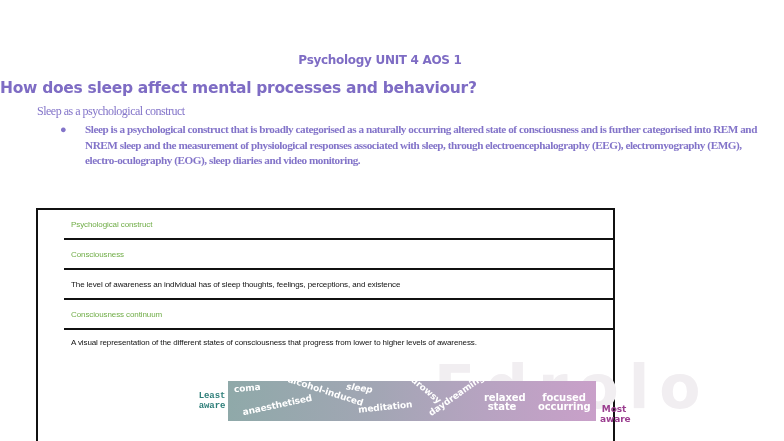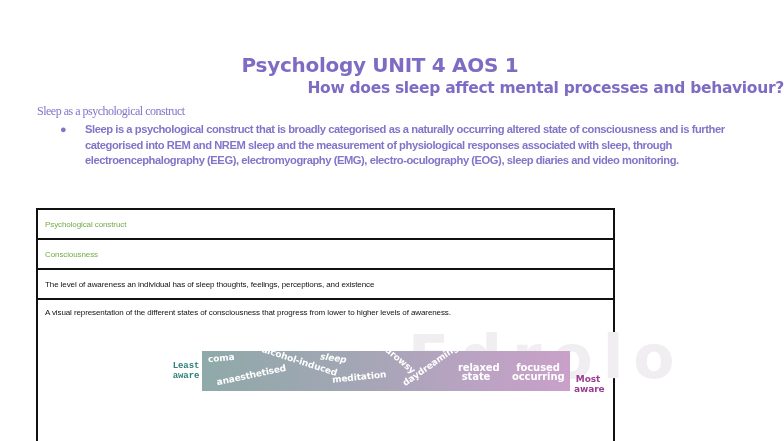--- a/index.html
+++ b/index.html
@@ -1,23 +1,23 @@
 <!DOCTYPE html>
 <html><head>
 <meta charset="utf-8">
 <style>
   html, body { margin:0; padding:0; }
   body { width:784px; height:441px; overflow:hidden; background:#ffffff; position:relative; font-family:"Liberation Sans", sans-serif; }
-  .title1 { position:absolute; left:0; width:760px; top:53px; text-align:center; color:#7e6cc4; font-weight:bold; font-size:20px; font-family:"DejaVu Sans", sans-serif; letter-spacing:-0.3px; }
-  .title2 { position:absolute; left:0; width:784px; top:79px; text-align:right; color:#7e6cc4; font-weight:bold; font-size:15.5px; font-family:"DejaVu Sans", sans-serif; letter-spacing:-0.3px; }
+  .title1 { position:absolute; left:0; width:760px; top:53px; text-align:center; color:#7e6cc4; font-weight:bold; font-size:12px; font-family:"DejaVu Sans", sans-serif; letter-spacing:-0.3px; }
+  .title2 { position:absolute; left:0; width:784px; top:79px; text-align:left; color:#7e6cc4; font-weight:bold; font-size:15.5px; font-family:"DejaVu Sans", sans-serif; letter-spacing:-0.3px; }
   .subhead { position:absolute; left:37px; top:104px; color:#8374c9; font-size:12px; font-family:Liberation Serif, serif; letter-spacing:-0.5px; }
   .bullet-wrap { position:absolute; left:60px; top:122px; width:700px; }
   .bullet-dot { position:absolute; left:0; top:1px; color:#8374c9; font-size:11px; }
-  .bullet-text { position:absolute; left:25px; top:0; width:675px; color:#8374c9; font-weight:bold; font-size:11.2px; line-height:15.5px; font-family:Liberation Sans, sans-serif; letter-spacing:-0.45px; }
-  .tbl { position:absolute; left:36px; top:208px; width:579px; border:2px solid #111; border-bottom:none; box-sizing:border-box; height:233px; }
+  .bullet-text { position:absolute; left:25px; top:0; width:675px; color:#8374c9; font-weight:bold; font-size:11.2px; line-height:15.5px; font-family:Liberation Serif, serif; letter-spacing:-0.45px; }
+  .tbl { position:absolute; left:36px; top:208px; width:579px; border:2px solid #111; border-bottom:none; box-sizing:border-box; height:233px;padding-left:26px; }
   .row { position:relative; border-bottom:2px solid #111; box-sizing:border-box; height:30px; padding-left:7px; display:flex; align-items:center; font-size:8px; letter-spacing:-0.1px; }
   .row.label { color:#70ad47; }
   .row.def { color:#111; }
   .row.last { border-bottom:none; height:84px; display:block; padding-top:8px; }
   .figure { position:absolute; left:130px; top:30px; width:440px; height:60px; }
   .wm { position:absolute; left:240px; top:-8px; font-size:60px; font-weight:bold; color:#f1eef1; letter-spacing:10px; font-family:"DejaVu Sans", sans-serif; }
   .fig-title { position:absolute; left:0; width:440px; top:5px; text-align:center; font-weight:bold; font-size:11px; color:#222; font-family:"DejaVu Sans", sans-serif;margin-top:20px; }
   .band { position:absolute; left:34px; top:21px; width:368px; height:40px; background:linear-gradient(90deg,#8fa9a9 0%,#a2a6b4 40%,#b7a3c1 70%,#c9a0c9 100%); }
   .lbl-least { position:absolute; left:4px; top:31px; color:#2f7f7a; font-weight:bold; font-size:9px; line-height:10px; text-align:center; font-family:Liberation Mono, monospace; }
   .lbl-most { position:absolute; left:406px; top:31px; color:#9a3d8f; font-weight:bold; font-size:9px; line-height:10px; text-align:center; font-family:"DejaVu Sans", sans-serif; }
@@ -32,20 +32,21 @@
 
 <div class="bullet-wrap">
   <span class="bullet-dot">●</span>
   <div class="bullet-text">Sleep is a psychological construct that is broadly categorised as a naturally occurring altered state of consciousness and is further categorised into REM and NREM sleep and the measurement of physiological responses associated with sleep, through electroencephalography (EEG), electromyography (EMG), electro-oculography (EOG), sleep diaries and video monitoring.</div>
 </div>
 
 <div class="tbl">
   <div class="row label">Psychological construct</div>
   <div class="row label">Consciousness</div>
   <div class="row def">The level of awareness an individual has of sleep thoughts, feelings, perceptions, and existence</div>
+  <div class="row label">Consciousness continuum</div>
   <div class="row def last">
     <span>A visual representation of the different states of consciousness that progress from lower to higher levels of awareness.</span>
     <div class="figure">
       <div class="wm">Edrolo</div>
       <div class="fig-title">The consciousness continuum</div>
       <div class="band">
         <span class="state" style="left:6px;top:3px;transform:rotate(-5deg);">coma</span>
         <span class="state" style="left:14px;top:20px;transform:rotate(-12deg);">anaesthetised</span>
         <span class="state" style="left:58px;top:6px;transform:rotate(18deg);">alcohol-induced</span>
         <span class="state" style="left:118px;top:3px;transform:rotate(8deg);font-style:italic;">sleep</span>

